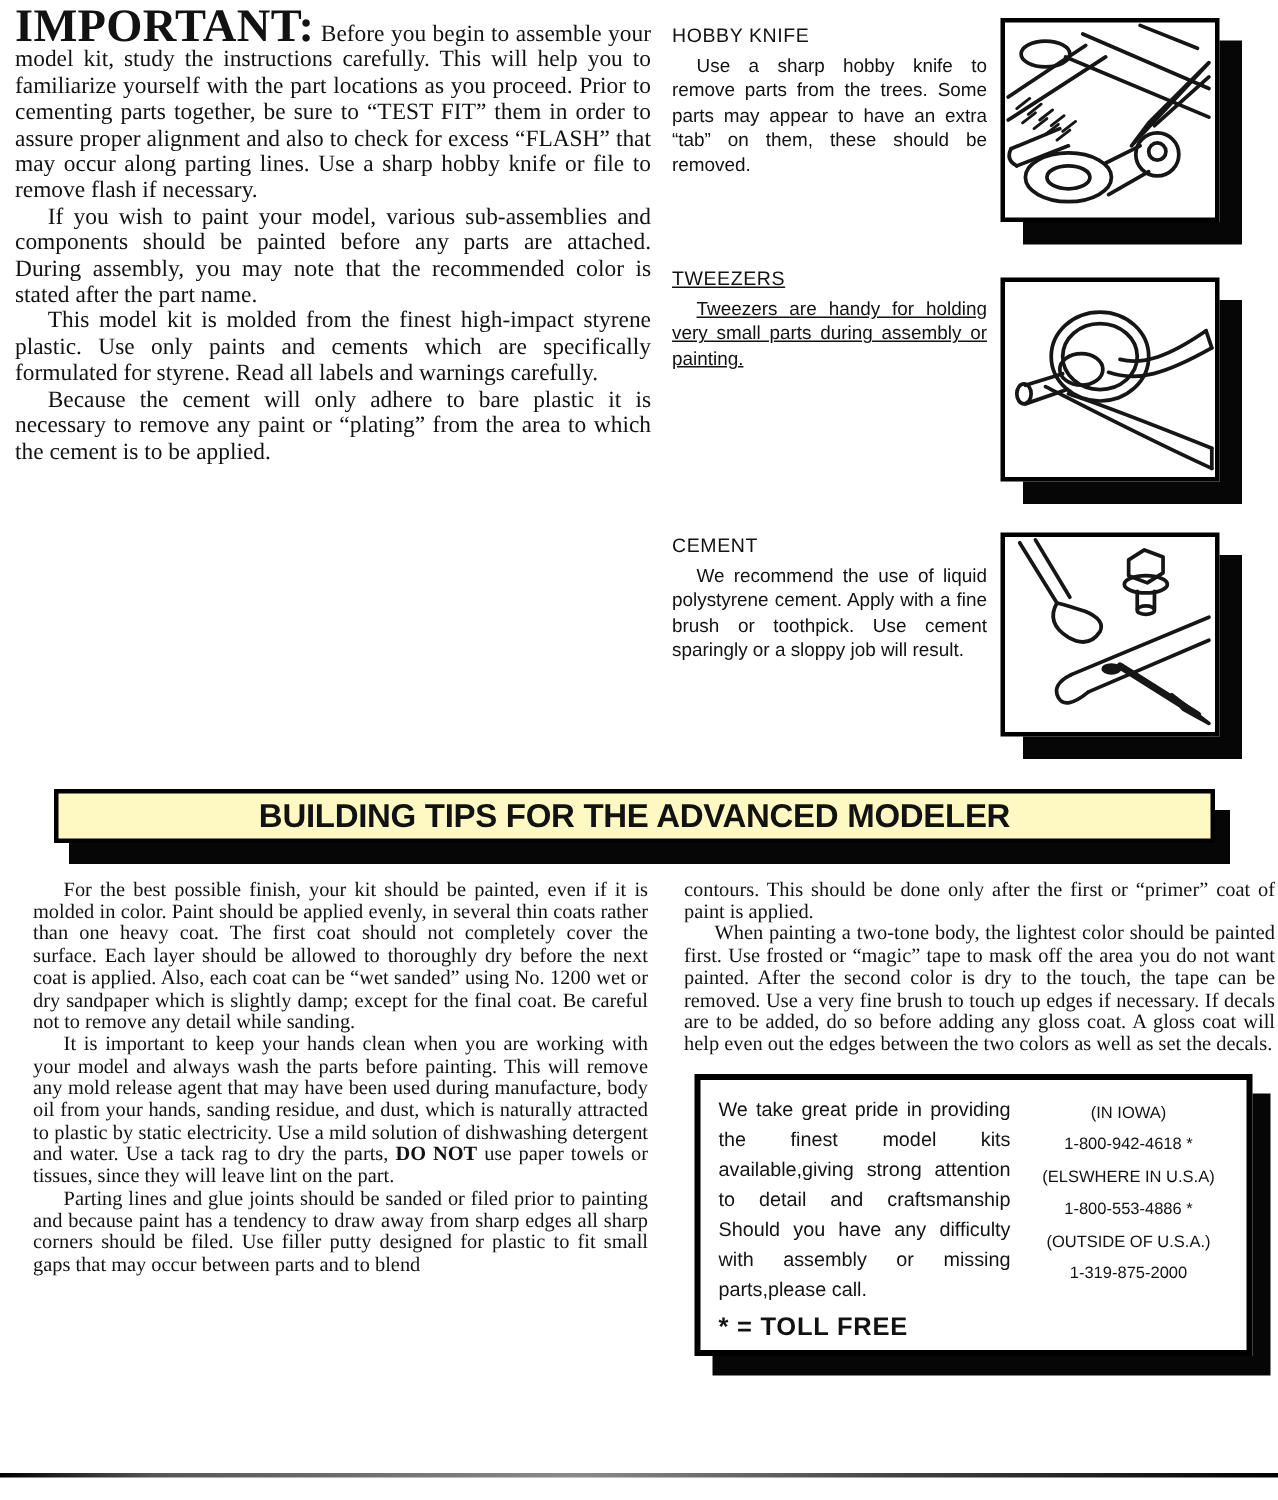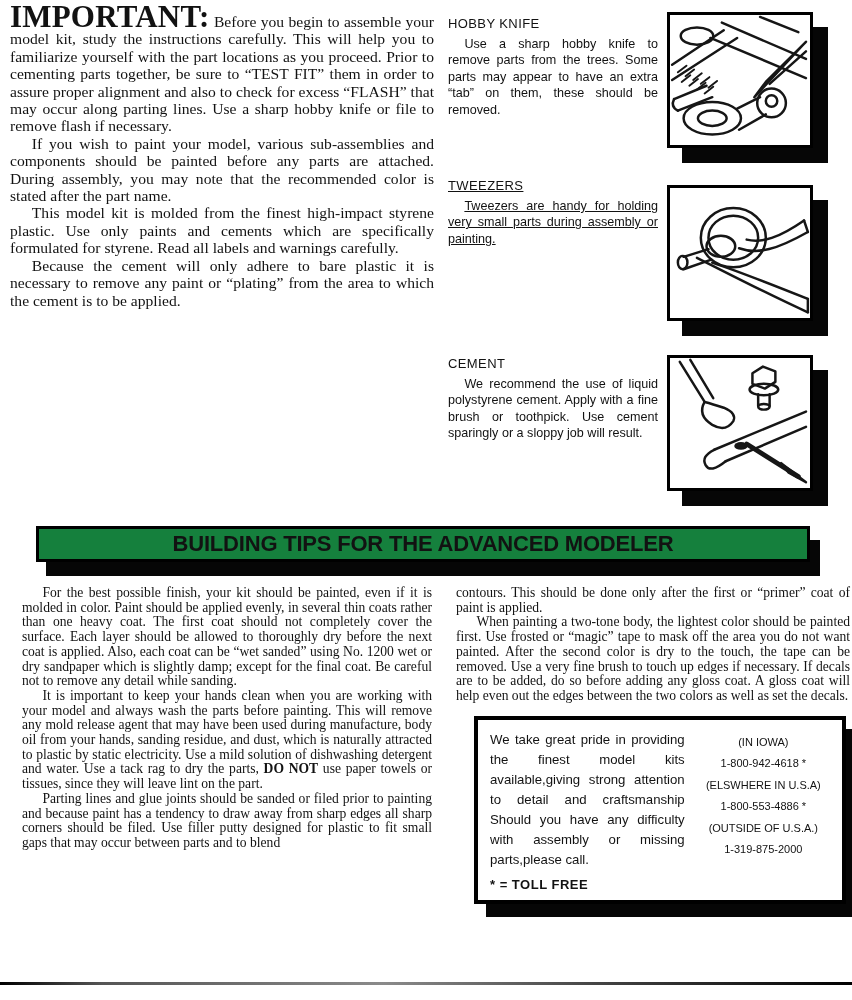--- a/index.html
+++ b/index.html
@@ -22,42 +22,42 @@
   .tool-text { left:448px; width:210px; font-family:"Liberation Sans", sans-serif; }
   .tool-text h3 { font-size:13px; font-weight:normal; letter-spacing:0.4px; margin-bottom:5px; }
   .tool-text p { font-size:12.6px; line-height:16.4px; text-align:justify; text-indent:1.3em; }
 
   
   .illus { left:667px; width:146px; height:136px; background:#fff;
     border:3px solid #000; box-shadow:15px 15px 0 0 #060606; }
   .illus svg { width:100%; height:100%; display:block; }
 
   
-  .banner { left:36px; top:526px; width:774px; height:36px; background:#15803d;
+  .banner { left:36px; top:526px; width:774px; height:36px; background:#fef9c3;
     border:3px solid #000; box-shadow:10px 14px 0 0 #060606;
     display:flex; align-items:center; justify-content:center;
     font-family:"Liberation Sans", sans-serif; font-weight:bold;
     font-size:22px; letter-spacing:-0.2px; white-space:nowrap; }
 
   
   .tips-col { top:586px; text-align:justify; font-size:13.6px; line-height:14.7px; }
   .tips-left  { left:22px;  width:410px; }
   .tips-right { left:456px; width:394px; }
   .tips-col p { text-indent:1.5em; }
   .tips-col p.noindent { text-indent:0; }
   .bold-inline { font-weight:bold; }
 
   
-  .phonebox { margin-top:12px; margin-left:18px; width:372px; background:#fff;
+  .phonebox { margin-top:12px; margin-left:7px; width:372px; background:#fff;
     border:4px solid #000; box-shadow:12px 13px 0 0 #060606;
     padding:10px 6px 8px 12px; display:flex;
     font-family:"Liberation Sans", sans-serif; }
   .pb-left { width:58%; padding-right:6px; }
   .pb-message { font-size:13.2px; line-height:20px; text-align:justify; }
-  .pb-footnote { margin-top:8px; font-size:13px; font-weight:bold; letter-spacing:0.5px; }
+  .pb-footnote { margin-top:8px; font-size:17px; font-weight:bold; letter-spacing:0.5px; }
   .pb-right { width:42%; text-align:center; font-size:11px; line-height:21.5px; padding-top:2px; }
 
   
   .bottom-rule { left:0; top:982px; width:852px; height:3px;
     background:linear-gradient(to right,#000 0%,#555 12%,#8a8a8a 45%,#444 70%,#000 100%); }
 </style>
 </head>
 <body>
 
 <div class="abs important-col">

